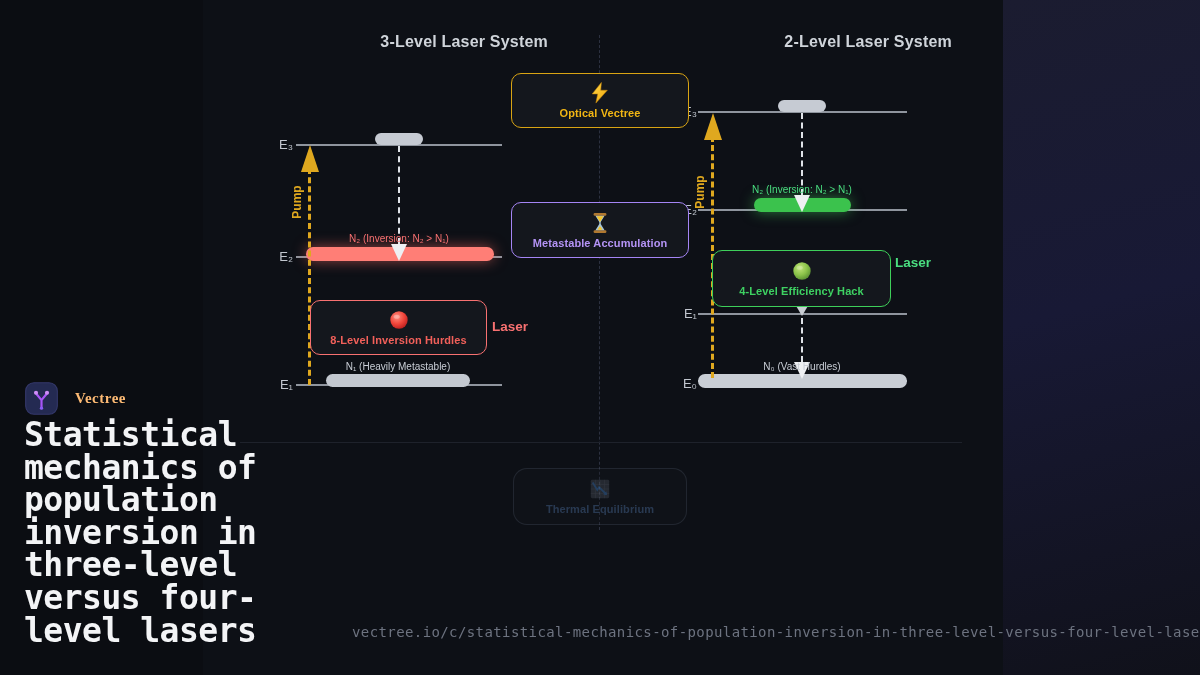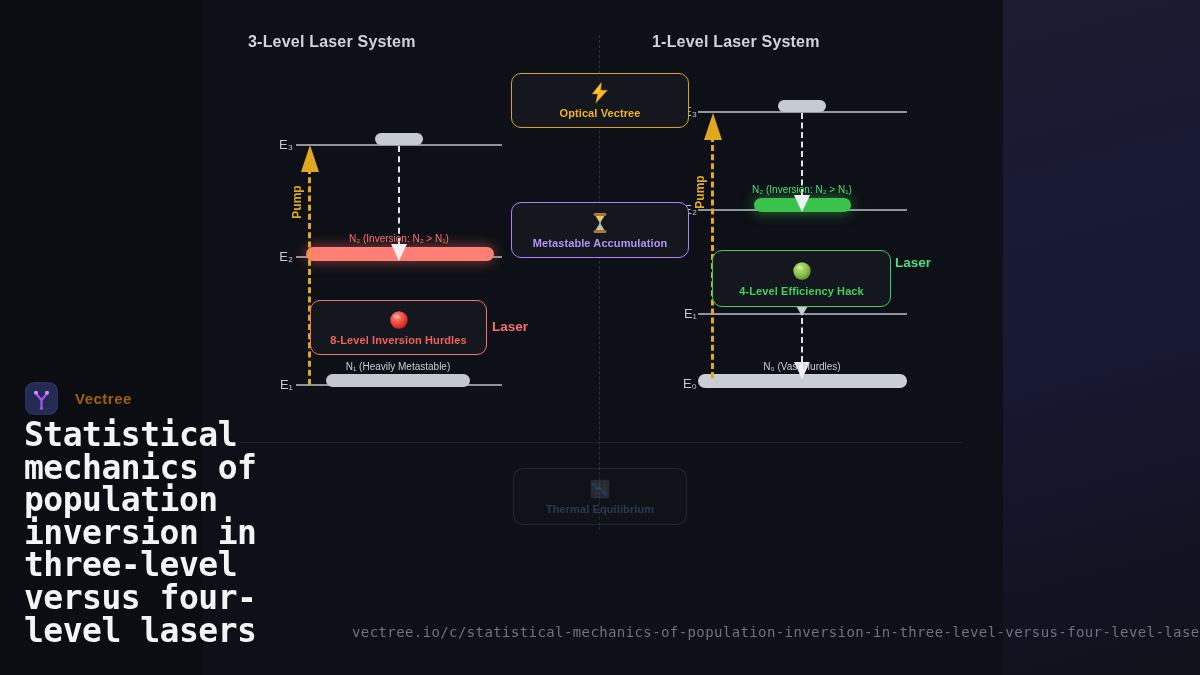--- a/index.html
+++ b/index.html
@@ -10,21 +10,21 @@
     position: relative;
     overflow: hidden;
   }
   #stage { position: absolute; inset: 0; width: 1200px; height: 675px; }
 
   .panel { position: absolute; left: 203px; top: 0; width: 800px; height: 675px; background: #0d1016; }
   .right-strip { position: absolute; left: 1003px; top: 0; width: 197px; height: 675px;
     background: linear-gradient(165deg, #1b1c30 0%, #181935 45%, #10111a 100%); }
 
   
-  .col-title { position: absolute; width: 300px; text-align: left; font-size: 16px;
+  .col-title { position: absolute; width: 300px; text-align: right; font-size: 16px;
     font-weight: bold; color: #cfd4da; letter-spacing: .2px; z-index: 4; }
 
   
   .level-line { position: absolute; height: 2px; background: #8f959e; z-index: 1; }
   .level-label { position: absolute; width: 26px; text-align: right; font-size: 13px;
     color: #c2c7cf; z-index: 1; }
 
   
   .pop-bar { position: absolute; border-radius: 7px; z-index: 2; }
   .bar-gray  { background: #c6cbd3; }
@@ -68,22 +68,22 @@
 
   .center-dash { position: absolute; left: 599px; top: 35px; height: 495px; width: 0;
     border-left: 1.5px dashed #2c3140; z-index: 0; }
   .h-divider { position: absolute; left: 240px; top: 442px; width: 722px; height: 1px;
     background: #1e222b; z-index: 0; }
 
   
   .brand-row { position: absolute; left: 25px; top: 382px; display: flex; align-items: center;
     gap: 17px; z-index: 10; }
   .brand-logo { width: 33px; height: 33px; display: block; }
-  .brand-name { font-family: Liberation Sans, sans-serif; font-weight: bold; font-size: 15px;
-    color: #a16207; letter-spacing: .5px; }
+  .brand-name { font-family: Liberation Serif, serif; font-weight: bold; font-size: 15px;
+    color: #fdba74; letter-spacing: .5px; }
   .headline { position: absolute; left: 24px; top: 419px; z-index: 10;
     font-family: "DejaVu Sans Mono", monospace; font-weight: bold; font-size: 33px;
     line-height: 32.6px; color: #f3f4f6; white-space: pre-line; letter-spacing: -.5px; }
   .footer-url { position: absolute; left: 352px; top: 624px; z-index: 10;
     font-family: "DejaVu Sans Mono", monospace; font-size: 14px; color: #6d7380;
     letter-spacing: .4px; white-space: nowrap; }
 </style>
 </head>
 <body>
 
@@ -151,31 +151,31 @@
     <svg class="card-icon" viewBox="0 0 24 24">
       <rect x="5" y="1" width="14" height="3" rx="1.4" fill="#b07830"></rect>
       <rect x="5" y="20" width="14" height="3" rx="1.4" fill="#b07830"></rect>
       <path d="M7 4 H17 L12.8 11 V13 L17 20 H7 L11.2 13 V11 Z" fill="#bfe3f7" opacity="0.85"></path>
       <path d="M8.2 4.6 H15.8 L12 10.8 Z" fill="#f7c428"></path>
       <path d="M9.2 19.4 H14.8 L12 15.2 Z" fill="#f7c428"></path>
     </svg>
     <div class="card-label" style="color:#b493f5;">Metastable Accumulation</div>
   </div>
 
-  <div class="card card-faded" style="left:513px; top:468px; width:174px; height:57px;">
+  <div class="card card-faded" style="left:513px; top:468px; width:174px; height:57px;border-radius:14px;">
     <svg class="card-icon" viewBox="0 0 24 24">
       <rect x="2" y="2" width="20" height="20" rx="1.5" fill="#3d434c"></rect>
       <path d="M7 2 V22 M12 2 V22 M17 2 V22 M2 7 H22 M2 12 H22 M2 17 H22" stroke="#565d68" stroke-width="0.7"></path>
       <polyline points="4,5 9,13 11,10 19,18" fill="none" stroke="#3b6ea8" stroke-width="2"></polyline>
       <polygon points="19.5,18.5 15.5,18 19,14.5" fill="#3b6ea8"></polygon>
     </svg>
     <div class="card-label" style="color:#44628c;">Thermal Equilibrium</div>
   </div>
 
-  <div class="col-title" style="left:652px; top:33px;">1-Level Laser System</div>
+  <div class="col-title" style="left:652px; top:33px;">2-Level Laser System</div>
 
   <div class="level-line" style="left:698px; top:111px; width:209px;"></div>
   <div class="level-line" style="left:698px; top:209px; width:209px;"></div>
   <div class="level-line" style="left:698px; top:313px; width:209px;"></div>
   <div class="level-line" style="left:698px; top:380px; width:209px;"></div>
   <div class="level-label" style="left:671px; top:104px;">E₃</div>
   <div class="level-label" style="left:671px; top:202px;">E₂</div>
   <div class="level-label" style="left:671px; top:306px;">E₁</div>
   <div class="level-label" style="left:671px; top:376px;">E₀</div>
 

